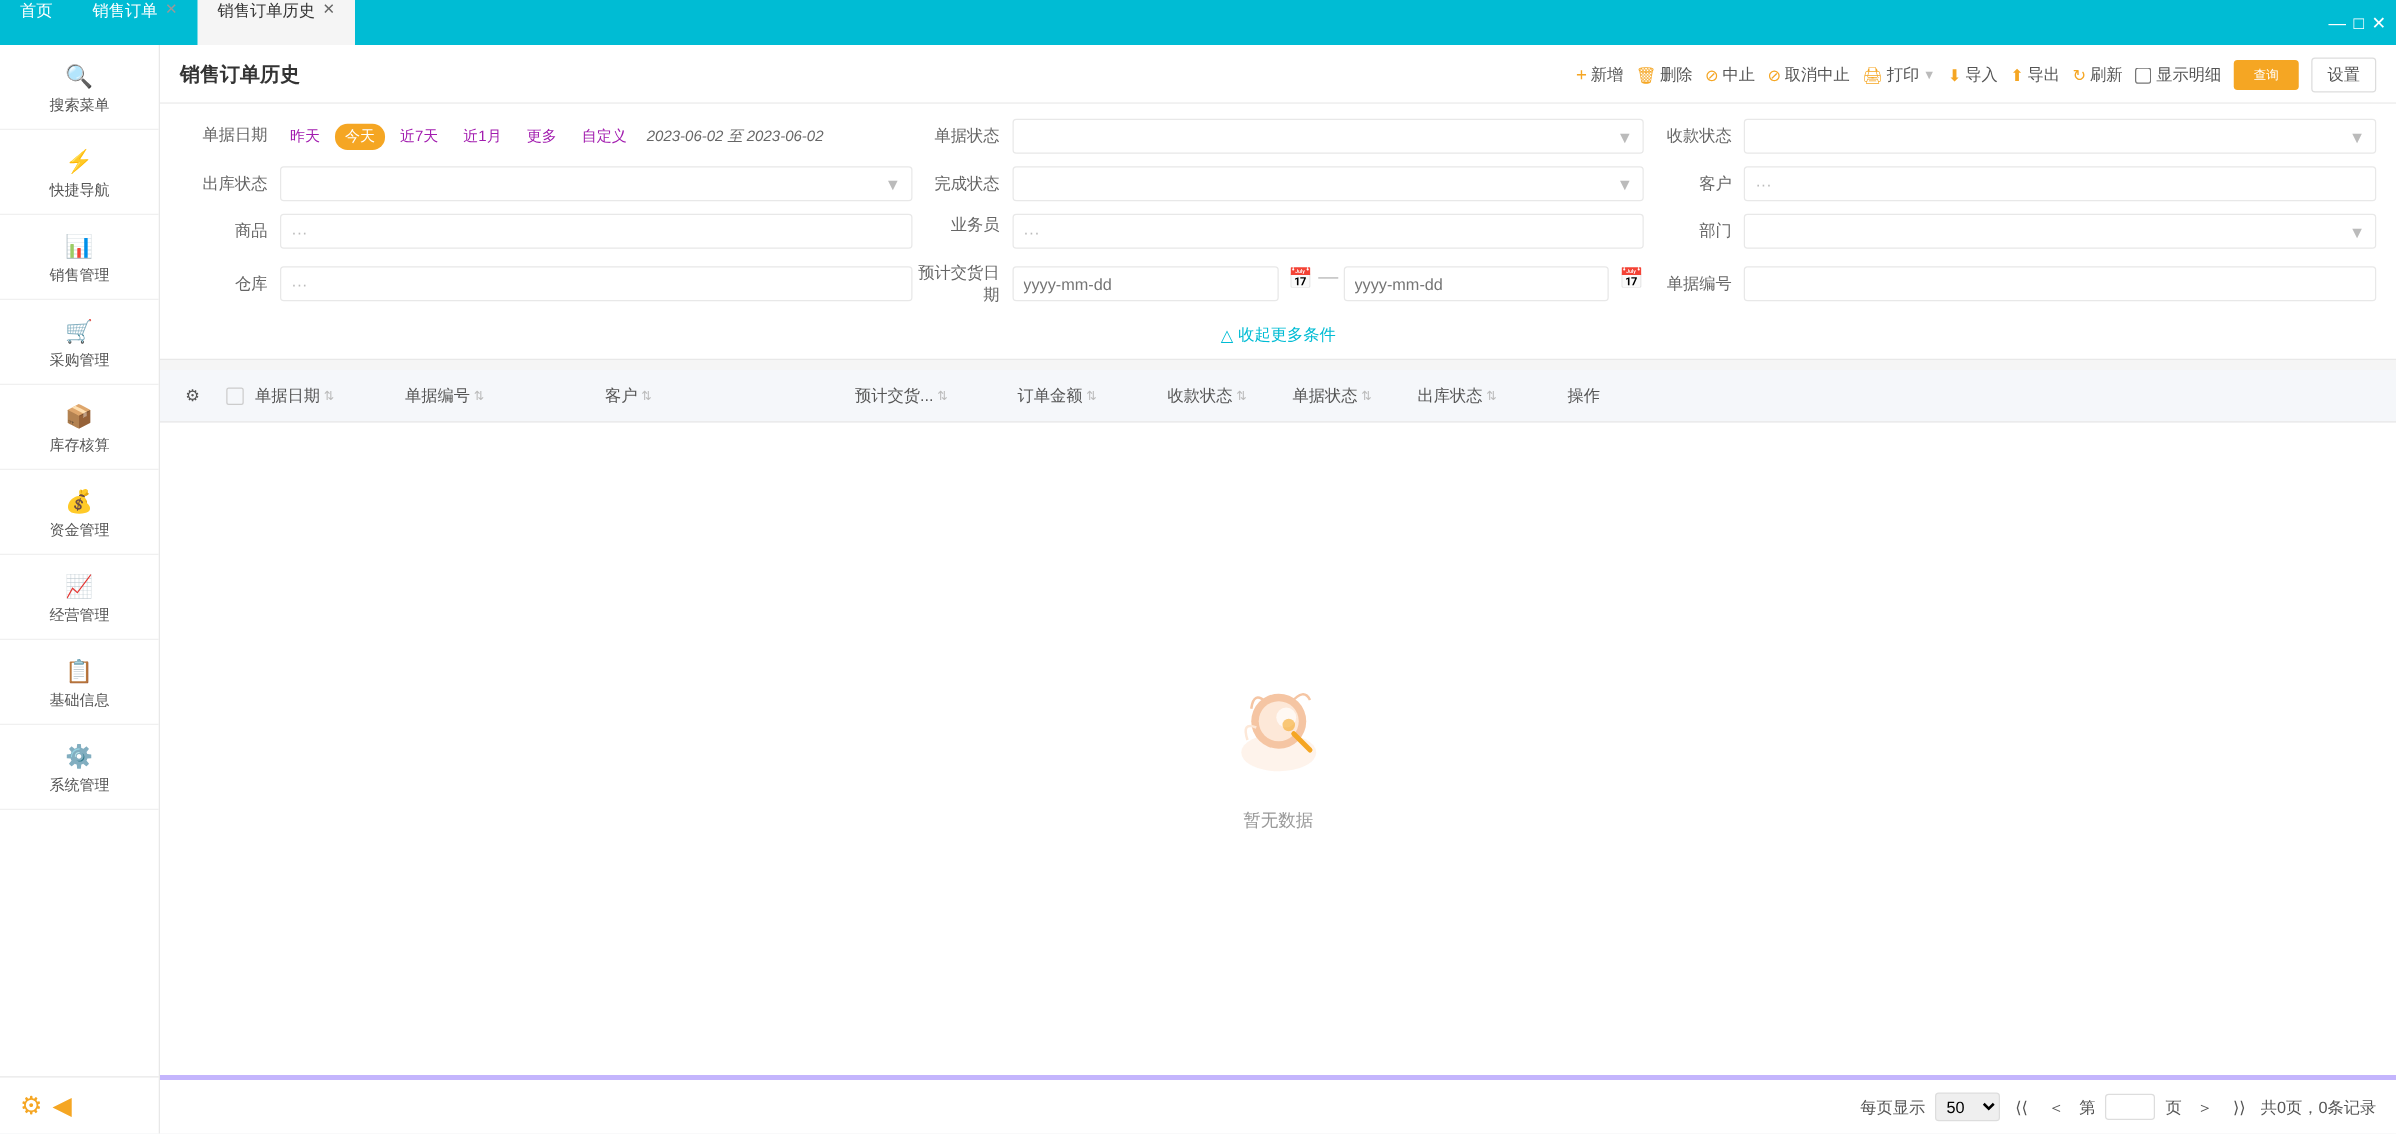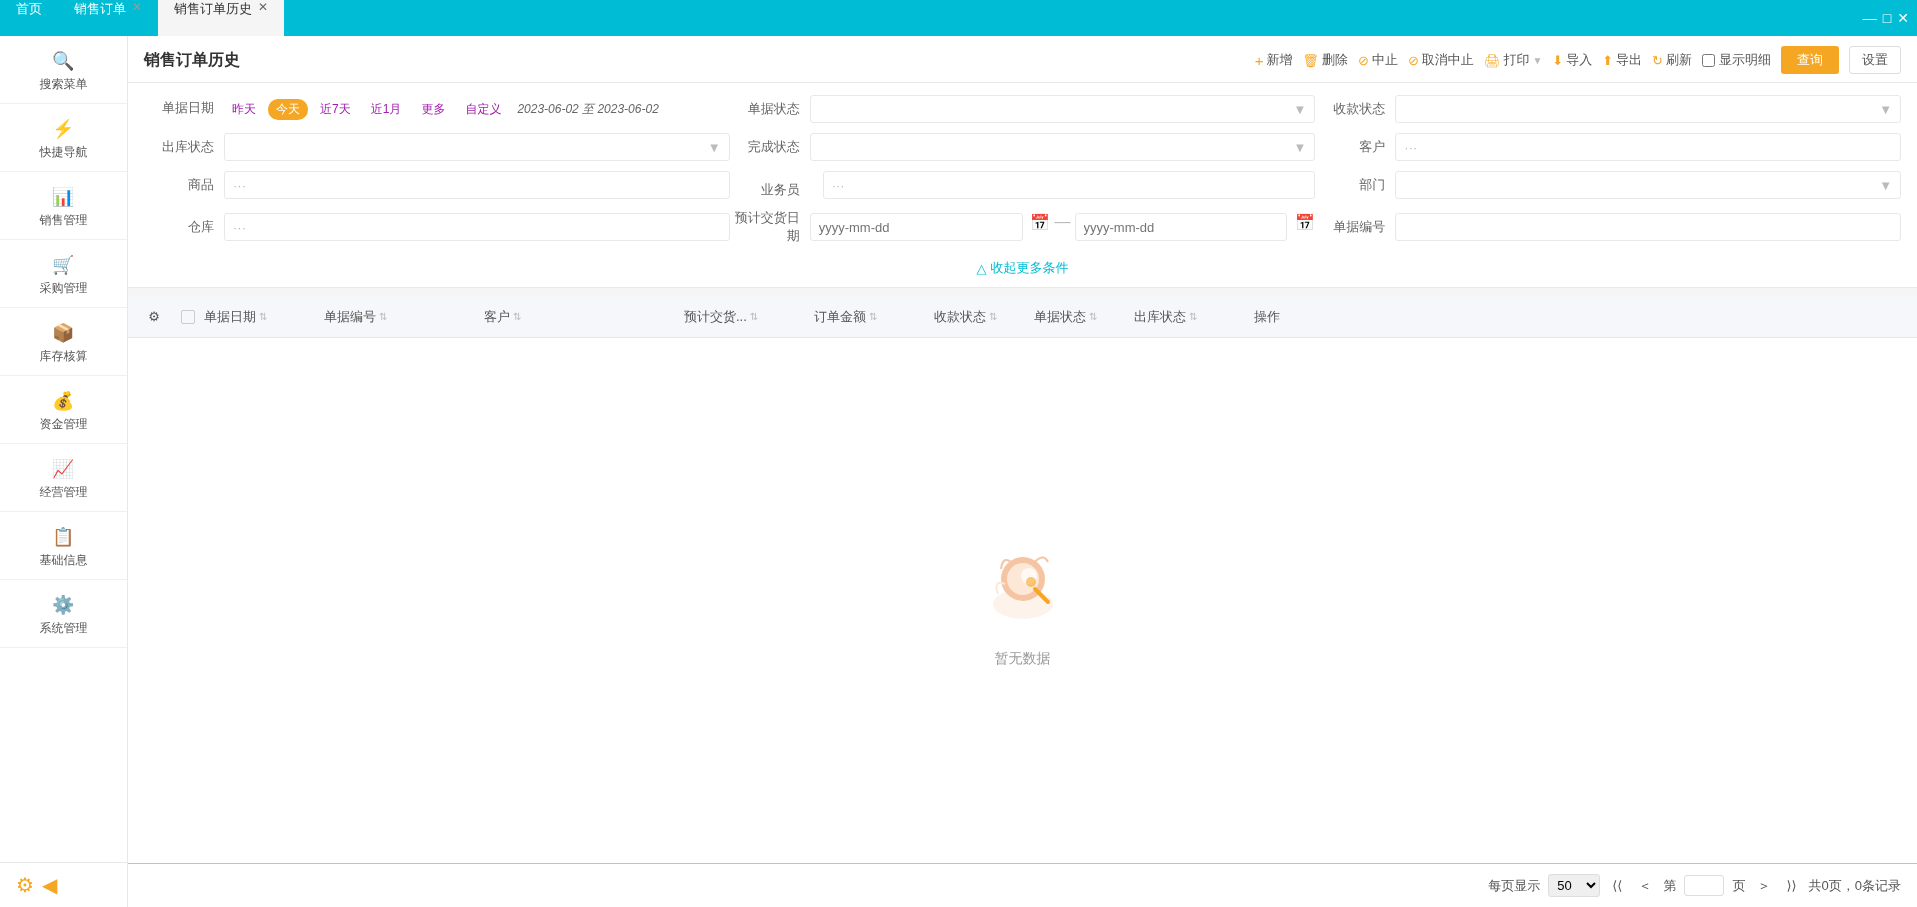--- a/index.html
+++ b/index.html
@@ -121,21 +121,21 @@
       color: #555;
       white-space: nowrap;
     }
     .btn-query {
       background: #f5a623;
       color: #fff;
       border: none;
       padding: 5px 16px;
       border-radius: 3px;
       cursor: pointer;
-      font-size: 13px;
+      font-size: 10px;
     }
     .btn-set {
       border: 1px solid #ddd;
       background: #fff;
       color: #555;
       padding: 4px 12px;
       border-radius: 3px;
       cursor: pointer;
       font-size: 13px;
     }
@@ -303,21 +303,21 @@
       color: #999;
     }
 
     
     .pagination {
       display: flex;
       align-items: center;
       justify-content: flex-end;
       padding: 10px 16px;
       background: #fff;
-      border-top: 1px solid #c4b5fd;
+      border-top: 4px solid #c4b5fd;
       font-size: 13px;
       color: #555;
       gap: 8px;
       flex-shrink: 0;
     }
     .pagination select {
       border: 1px solid #ddd;
       padding: 2px 4px;
       border-radius: 3px;
       font-size: 13px;
@@ -521,21 +521,21 @@
         </div>
       </div>
 
       <div class="filter-row">
         <div style="display:flex;align-items:center;flex:1;">
           <div class="filter-label">商品</div>
           <div class="filter-select" style="flex:1;">
             <span style="color:#bbb;">···</span>
           </div>
         </div>
-        <div style="display:flex;align-items:flex-end;flex:1;gap:13px;">
+        <div style="display:flex;align-items:flex-start;flex:1;">
           <div class="filter-label">业务员</div>
           <div class="filter-select" style="flex:1;">
             <span style="color:#bbb;">···</span>
           </div>
         </div>
         <div style="display:flex;align-items:center;flex:1;">
           <div class="filter-label">部门</div>
           <div class="filter-select" style="flex:1;">
             <span></span>
             <span class="arrow">▼</span>

